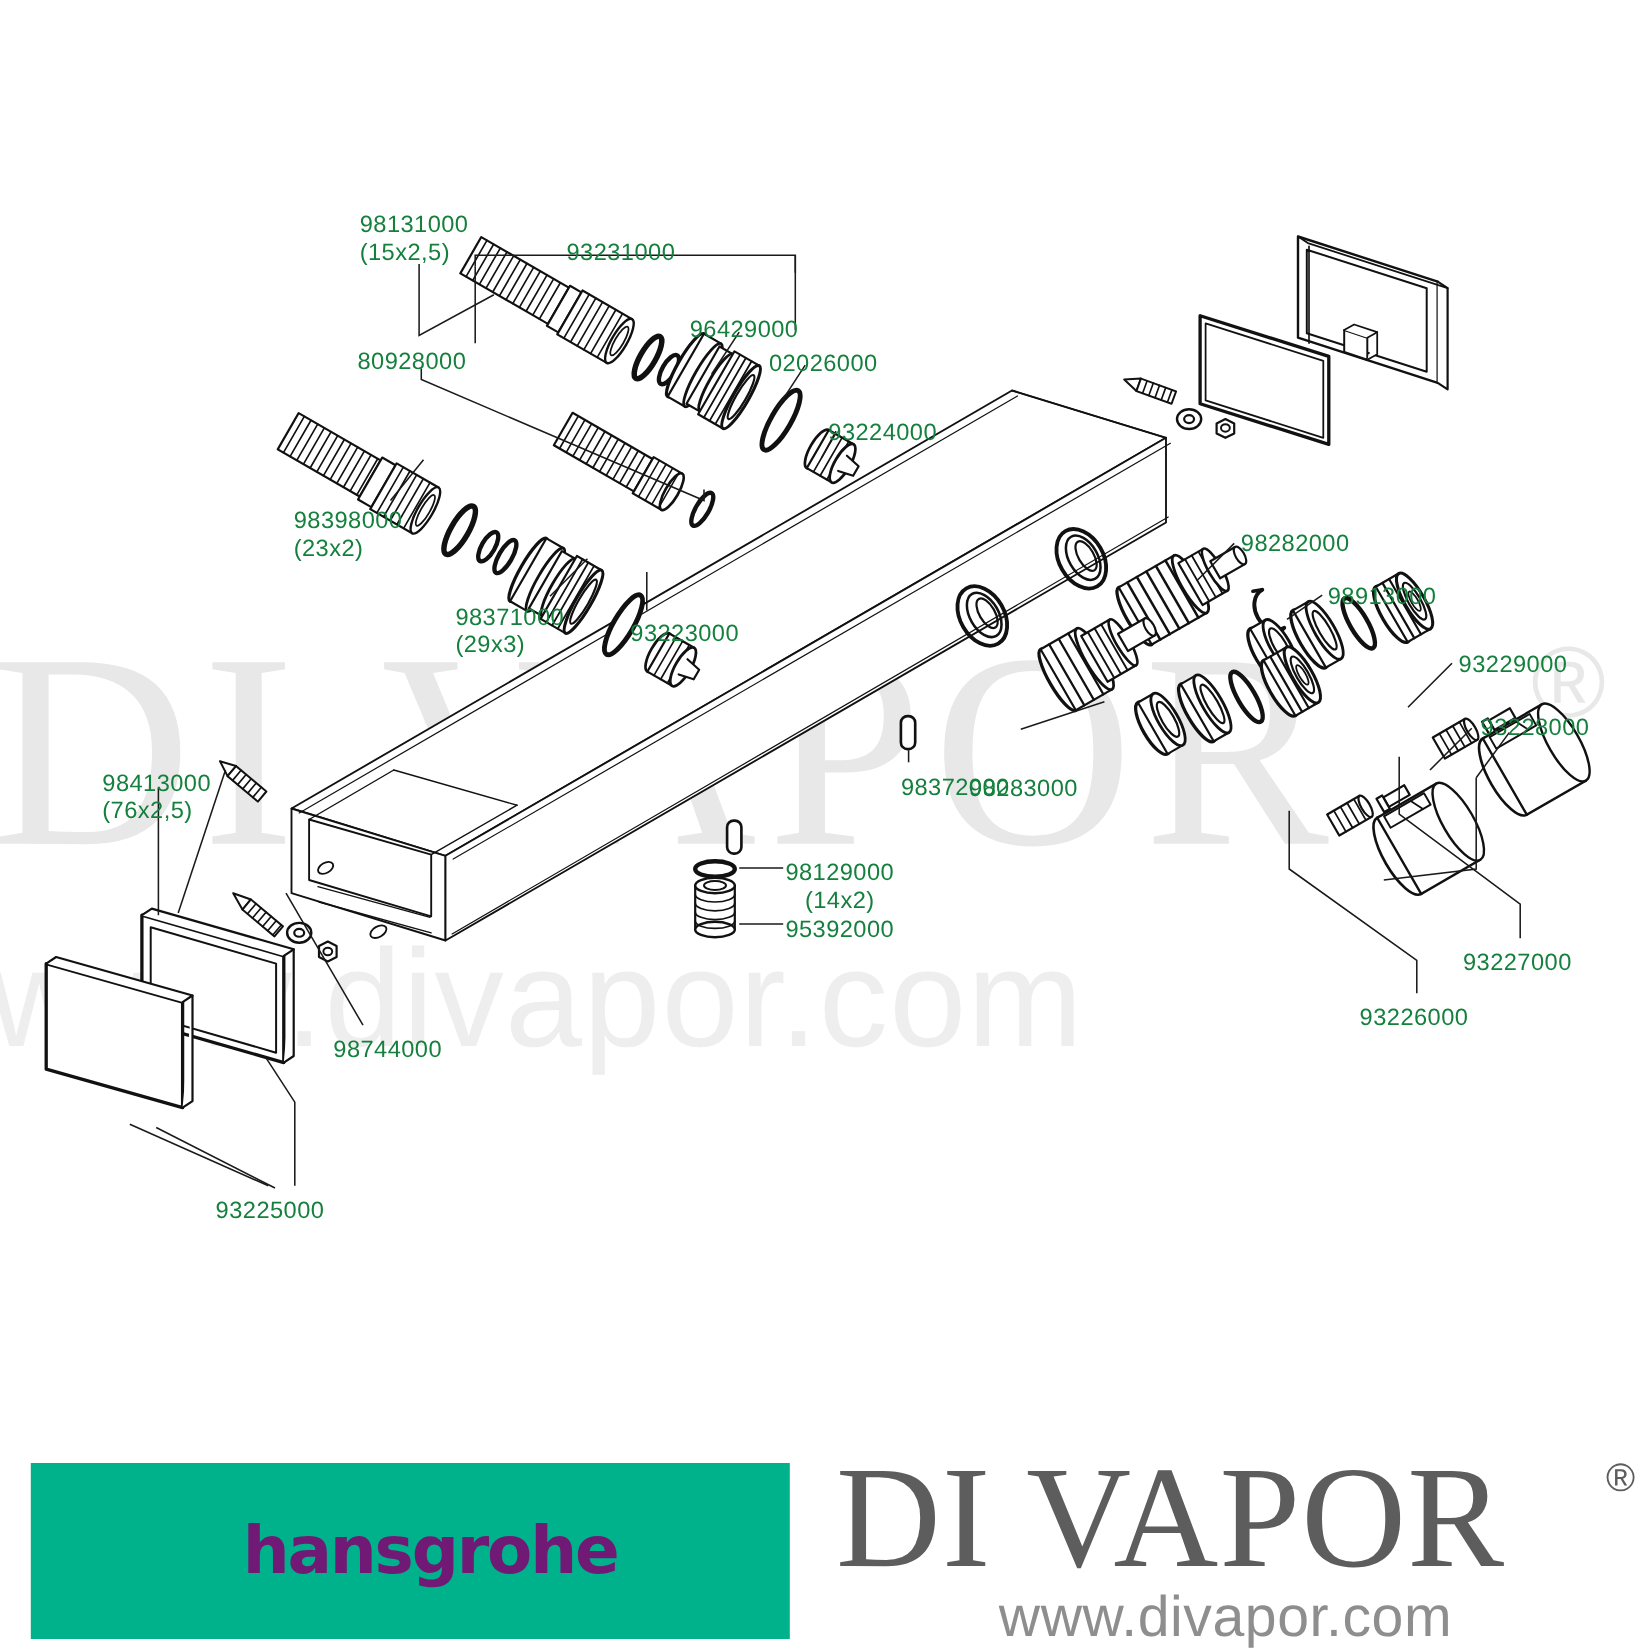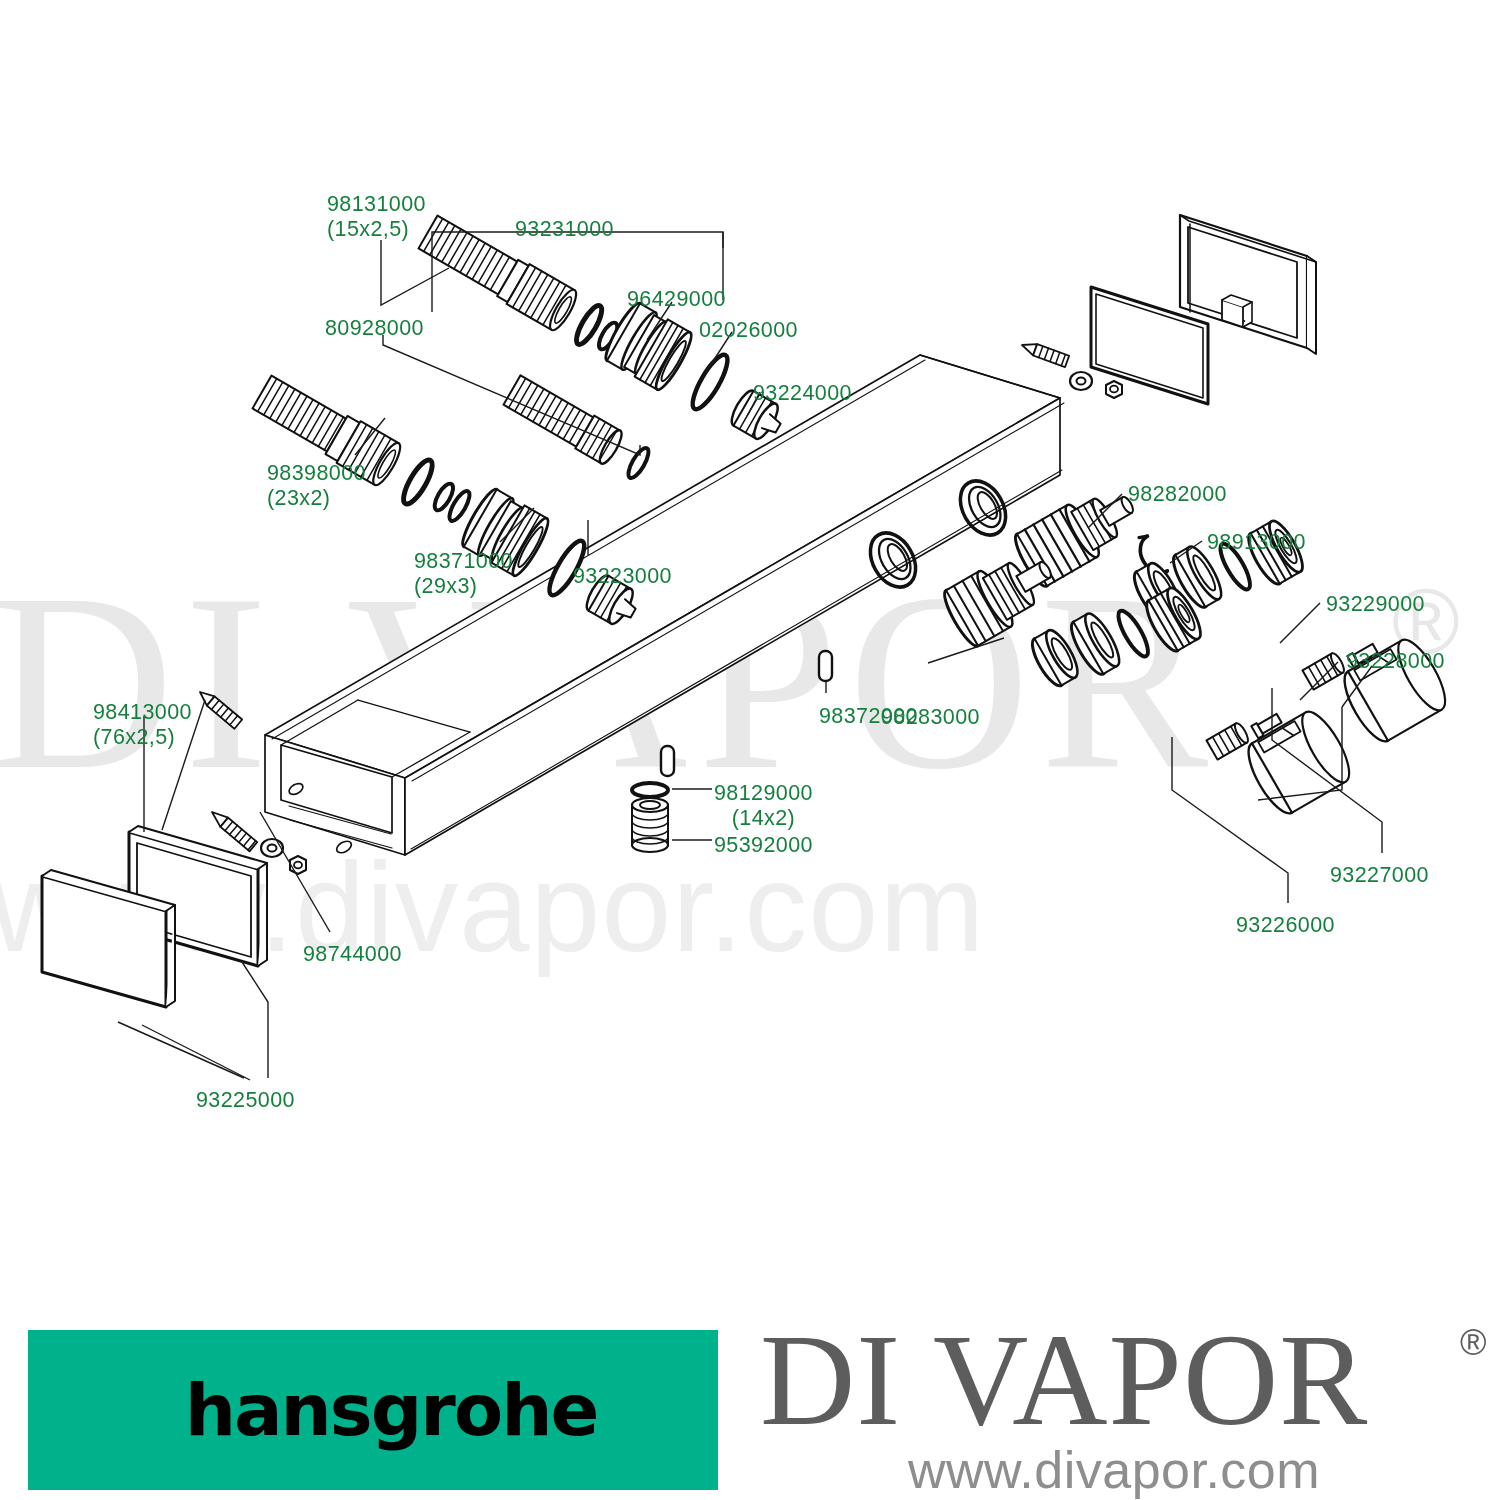--- a/index.html
+++ b/index.html
@@ -22,21 +22,21 @@
   
   .lbl{position:absolute;color:#15803d;font-size:21.5px;letter-spacing:.4px;
        white-space:nowrap;line-height:25px;font-family:"Liberation Sans",sans-serif;}
 
   
   #footer{position:absolute;left:0;top:1300px;width:1500px;height:200px;background:#fff;}
   #hg-logo{position:absolute;left:28px;top:30px;width:690px;height:160px;
            background:#00b28c;}
   #hg-word{position:absolute;left:0;top:0;width:726px;height:160px;
            display:flex;align-items:center;justify-content:center;
-           color:#000000;font-size:72px;font-weight:bold;letter-spacing:-2px;
+           color:#701a75;font-size:60px;font-weight:bold;letter-spacing:-2px;
            font-family:"DejaVu Sans",sans-serif;}
   #dv-logo{position:absolute;left:760px;top:14px;width:730px;height:180px;}
   #dv-word{position:absolute;left:0;top:0;width:700px;text-align:left;
            color:#5d5d5d;font-family:"Liberation Serif",serif;
            font-size:132px;letter-spacing:1px;line-height:1;white-space:nowrap;}
   #dv-reg{position:absolute;left:700px;top:8px;color:#5d5d5d;font-size:36px;
           font-family:"Liberation Sans",sans-serif;}
   #dv-url{position:absolute;left:148px;top:126px;color:#8e8e8e;
           font-family:"Liberation Sans",sans-serif;font-size:52px;
           letter-spacing:.5px;white-space:nowrap;}

